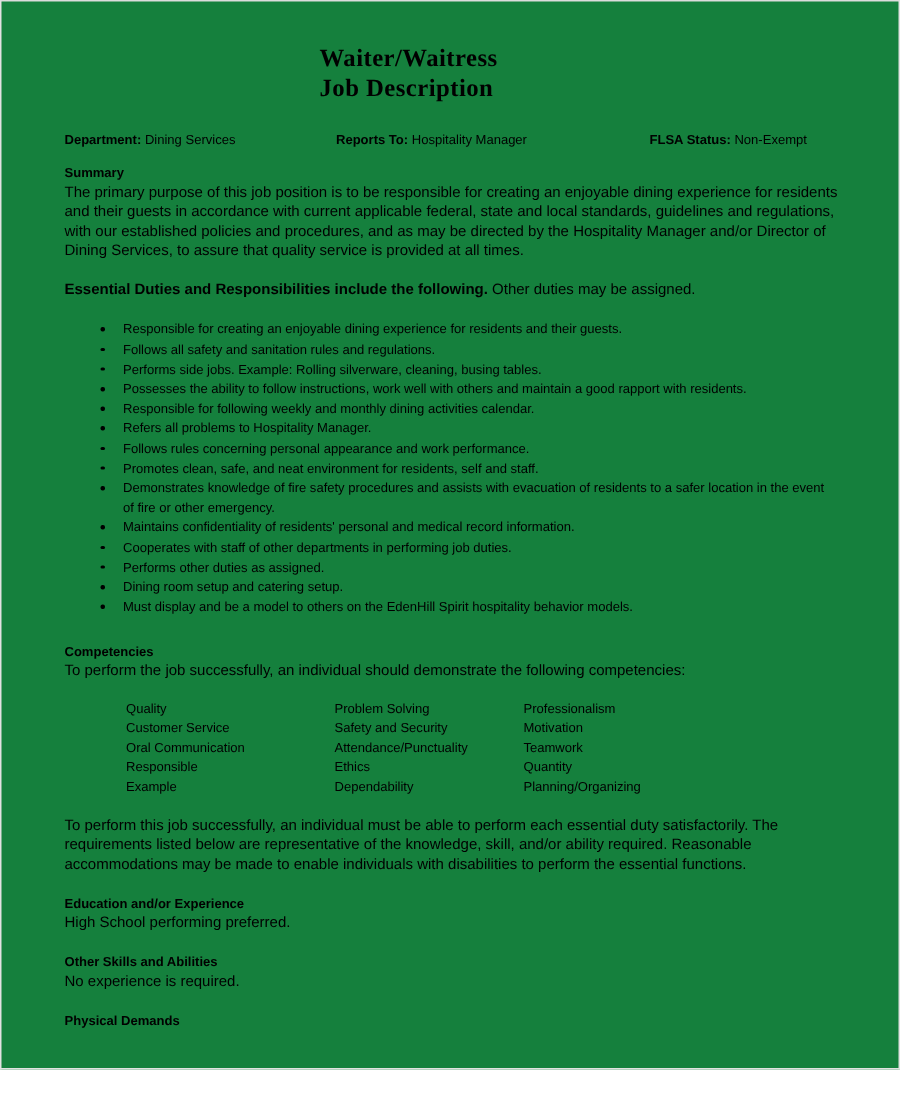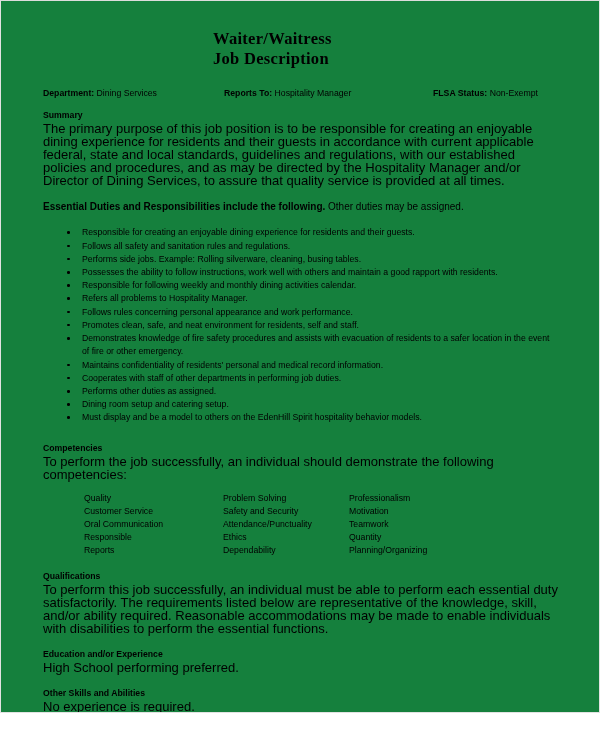--- a/index.html
+++ b/index.html
@@ -69,21 +69,21 @@
   }
 
   
   .section-heading {
     font-size: 8.7px;
     font-weight: bold;
     line-height: 13px;
     margin: 0;
   }
   .para {
-    font-size: 13px;
+    font-size: 10px;
     line-height: 13.1px;
     margin: 0;
     text-align: left;
   }
   .spacer-sm { height: 9px; }
   .spacer-md { height: 13px; }
   .spacer-lg { height: 17px; }
 
   .lead-line {
     font-size: 10px;
@@ -187,40 +187,39 @@
     <div class="spacer-lg"></div>
     <div class="section-heading">Competencies</div>
     <p class="para">To perform the job successfully, an individual should demonstrate the following competencies:</p>
 
     <div class="comp-grid">
       <div class="comp-col c0">
         <div>Quality</div>
         <div>Customer Service</div>
         <div>Oral Communication</div>
         <div>Responsible</div>
-        <div>Reports</div>
+        <div>Example</div>
       </div>
       <div class="comp-col c1">
         <div>Problem Solving</div>
         <div>Safety and Security</div>
         <div>Attendance/Punctuality</div>
         <div>Ethics</div>
         <div>Dependability</div>
       </div>
       <div class="comp-col c2">
         <div>Professionalism</div>
         <div>Motivation</div>
         <div>Teamwork</div>
         <div>Quantity</div>
         <div>Planning/Organizing</div>
       </div>
     </div>
 
     <div class="spacer-md"></div>
-    <div class="section-heading">Qualifications</div>
     <p class="para">To perform this job successfully, an individual must be able to perform each essential duty satisfactorily. The requirements listed below are representative of the knowledge, skill, and/or ability required. Reasonable accommodations may be made to enable individuals with disabilities to perform the essential functions.</p>
 
     <div class="spacer-md"></div>
     <div class="section-heading">Education and/or Experience</div>
     <p class="para">High School performing preferred.</p>
 
     <div class="spacer-md"></div>
     <div class="section-heading">Other Skills and Abilities</div>
     <p class="para">No experience is required.</p>
 

